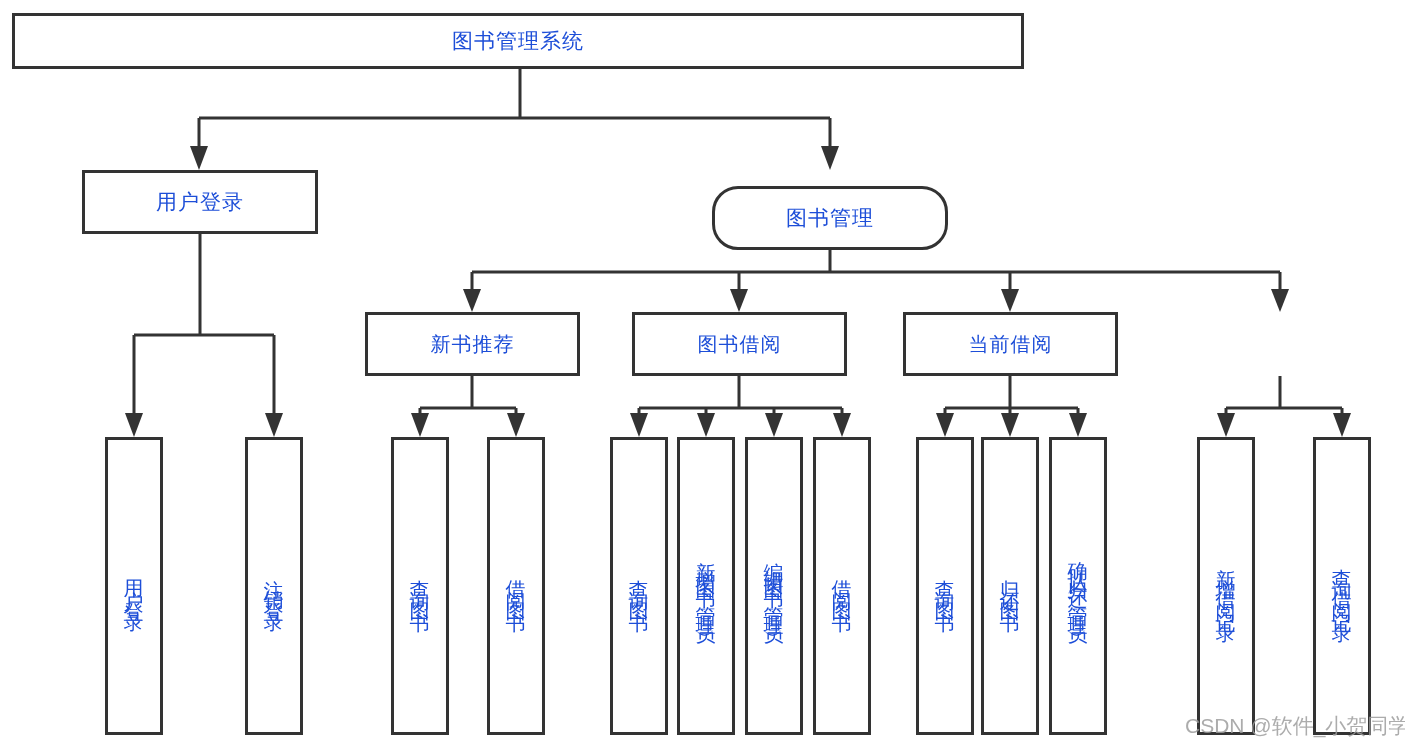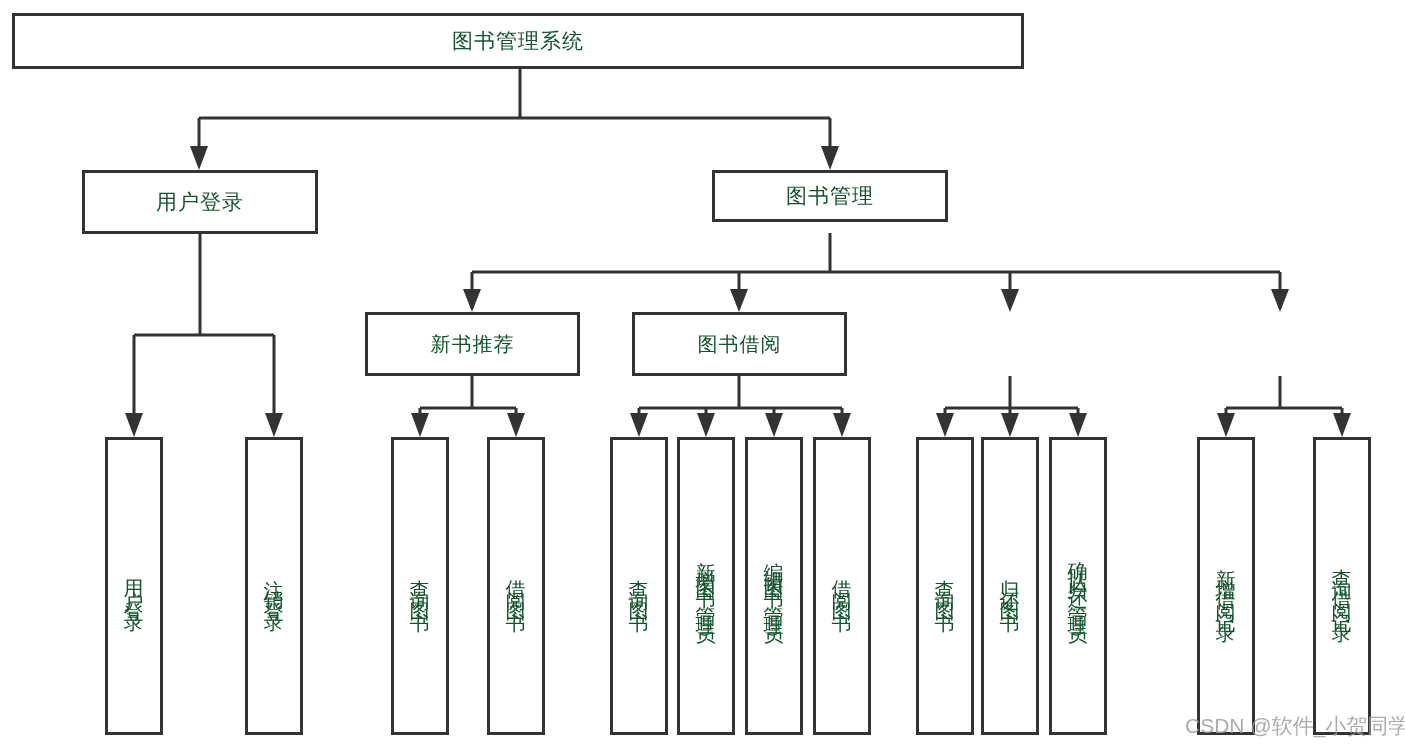--- a/index.html
+++ b/index.html
@@ -22,36 +22,36 @@
     height: 747px;
   }
   .node {
     position: absolute;
     box-sizing: border-box;
     border: 3px solid #333333;
     background: #ffffff;
     display: flex;
     align-items: center;
     justify-content: center;
-    color: #14532d;
+    color: #1d4ed8;
   }
   .hbox {
     font-size: 21px;
     letter-spacing: 1px;
   }
   .vbox {
     writing-mode: vertical-rl;
     text-orientation: mixed;
     font-size: 20px;
     letter-spacing: 11px;
     line-height: 1;
   }
   .root-box   { left: 12px;  top: 13px;  width: 1012px; height: 56px; }
   .lvl2-a     { left: 82px;  top: 170px; width: 236px;  height: 64px; }
-  .lvl2-b     { left: 712px; top: 170px; width: 236px;  height: 52px; }
+  .lvl2-b     { left: 712px; top: 186px; width: 236px;  height: 64px; border-radius: 26px; }
   .lvl3       { top: 312px; width: 215px; height: 64px; font-size: 20px; }
   .lvl3-a     { left: 365px; }
   .lvl3-b     { left: 632px; }
   .lvl3-c     { left: 903px; }
   .lvl3-d     { left: 1172px; }
   .leaf       { top: 437px; width: 58px; height: 298px; }
   .leaf-1  { left: 105px; }
   .leaf-2  { left: 245px; }
   .leaf-3  { left: 391px; }
   .leaf-4  { left: 487px; }
@@ -130,20 +130,23 @@
   <div class="node hbox lvl2-b">
     <span>图书管理</span>
   </div>
 
   <div class="node hbox lvl3 lvl3-a">
     <span>新书推荐</span>
   </div>
   <div class="node hbox lvl3 lvl3-b">
     <span>图书借阅</span>
   </div>
+  <div class="node hbox lvl3 lvl3-c">
+    <span>当前借阅</span>
+  </div>
 
   <div class="node vbox leaf leaf-1">
     <span>用户登录</span>
   </div>
   <div class="node vbox leaf leaf-2">
     <span>注销登录</span>
   </div>
   <div class="node vbox leaf leaf-3">
     <span>查询图书</span>
   </div>

